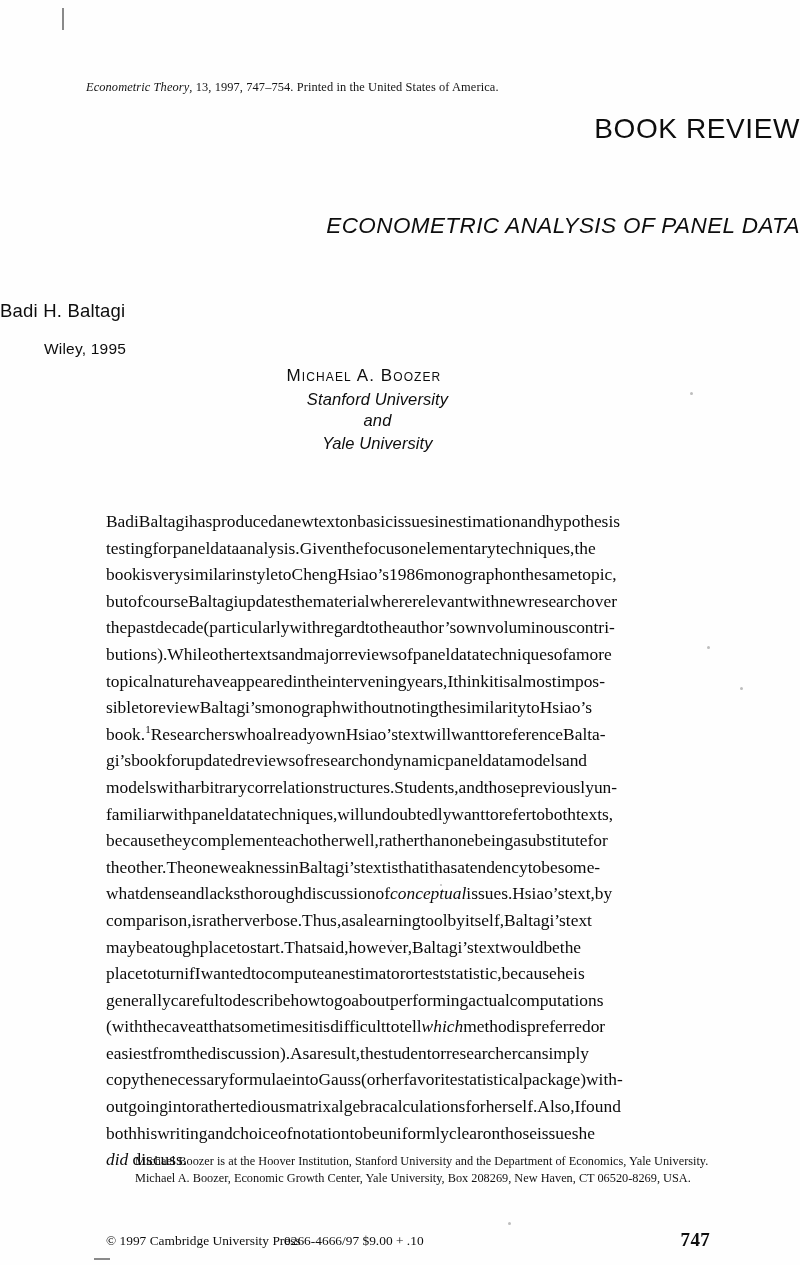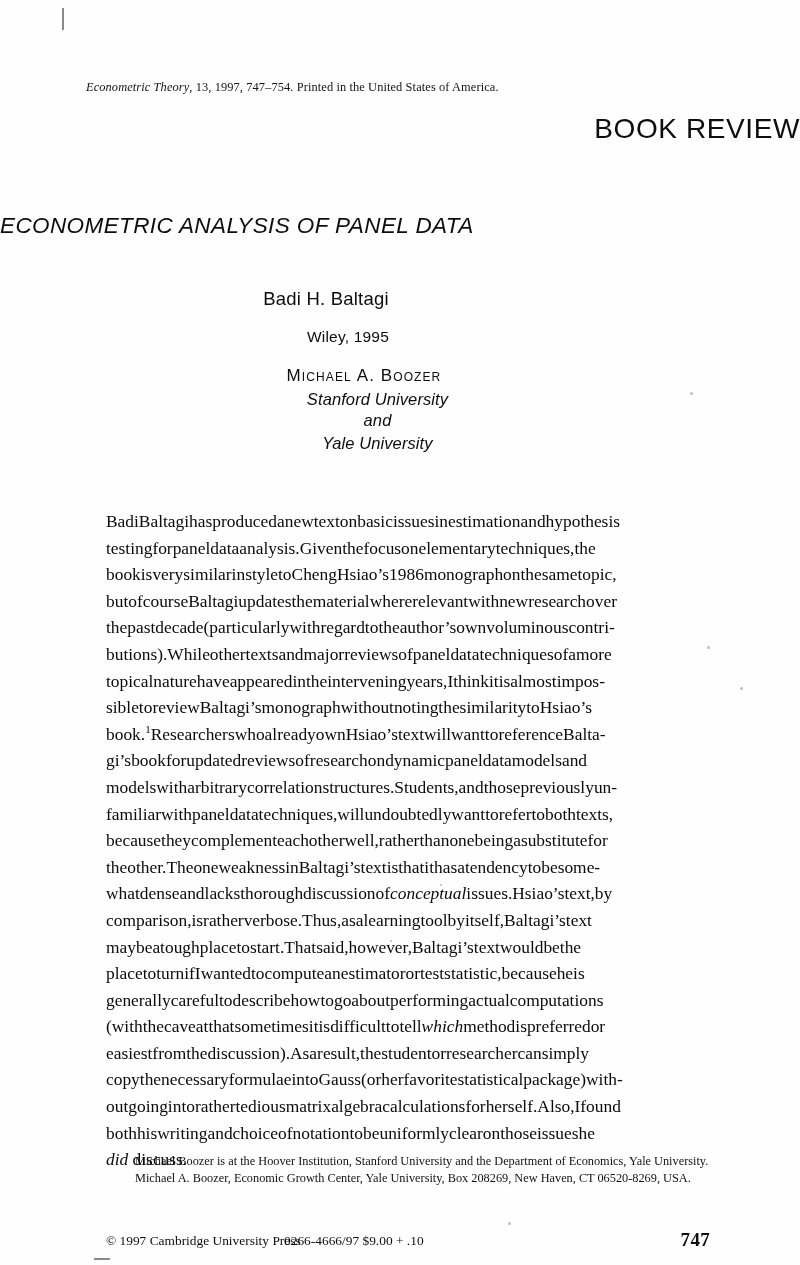--- a/index.html
+++ b/index.html
@@ -60,34 +60,33 @@
     font-size: 28px;
     letter-spacing: 0.6px;
     color: #0d0d0d;
   }
 
   .work-title {
     position: absolute;
     left: 0;
     top: 213px;
     width: 800px;
-    text-align: left;
+    text-align: right;
     font-family: "Liberation Sans", sans-serif;
     font-style: italic;
     font-size: 22.5px;
     letter-spacing: 0.4px;
     color: #0d0d0d;
   }
 
   .author-block {
     position: absolute;
     left: 0;
-    top: 288px;
+    top: 300px;
     width: 652px;
-    text-align: center;
     font-family: "Liberation Sans", sans-serif;
   }
   .author-name {
     font-size: 18.5px;
     letter-spacing: 0.2px;
     color: #0d0d0d;
   }
   .publisher {
     font-size: 15.5px;
     letter-spacing: 0.2px;

